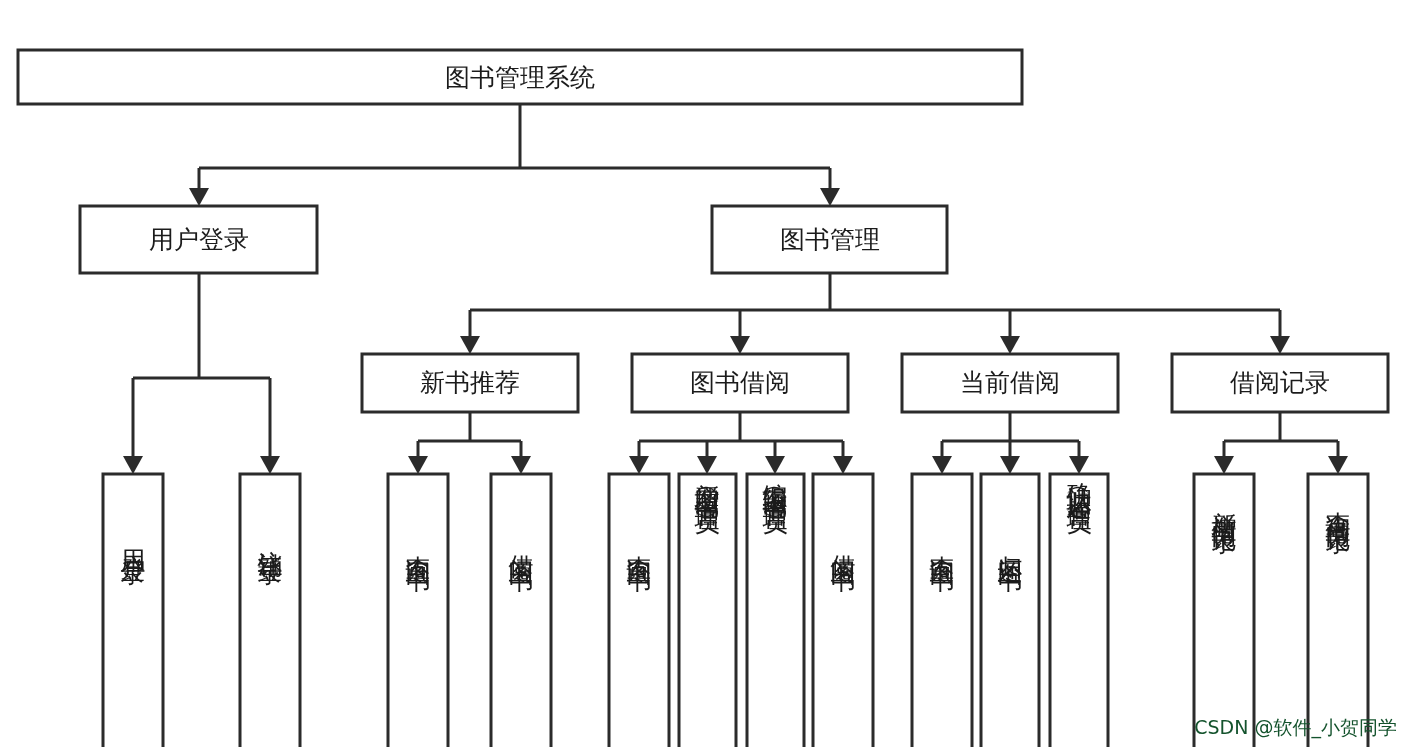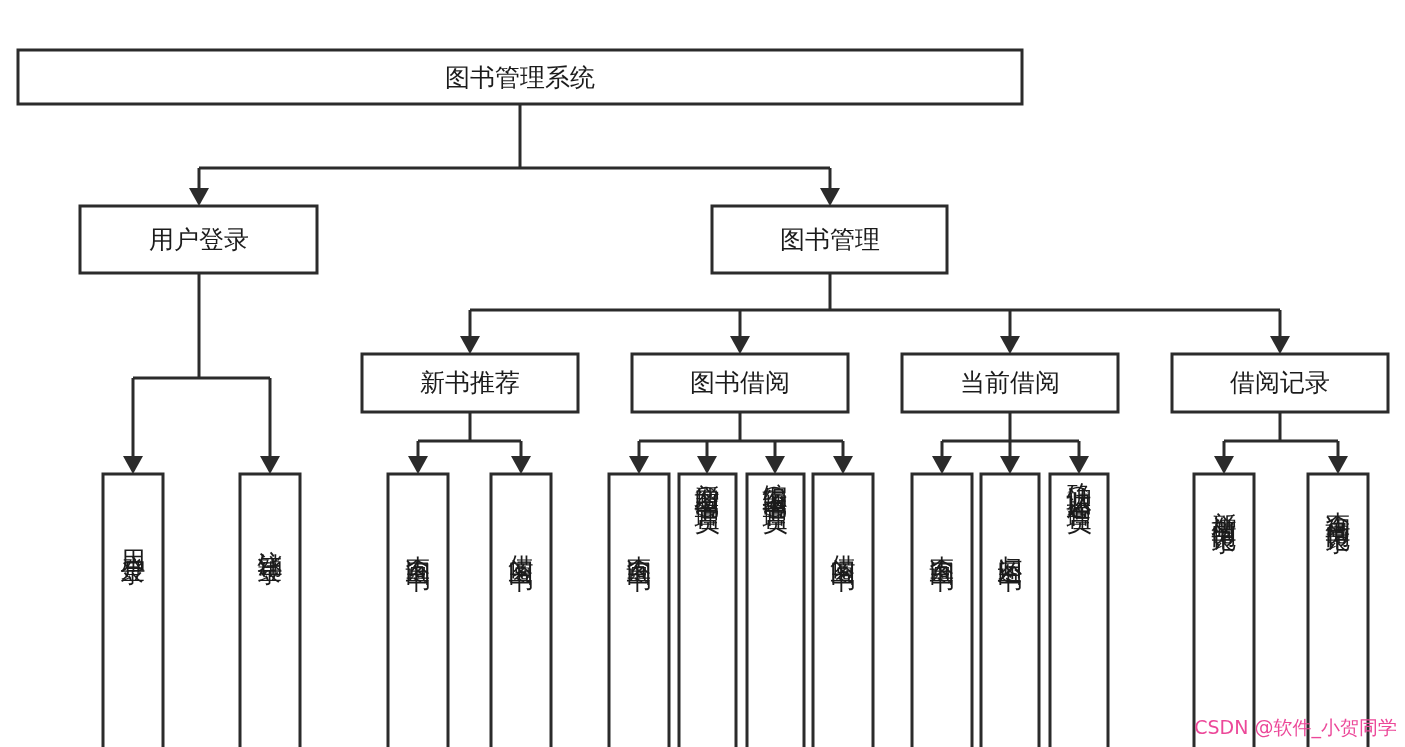--- a/index.html
+++ b/index.html
@@ -56,21 +56,21 @@
     text-orientation: upright;
     letter-spacing: 4px;
     text-anchor: middle;
   }
   .watermark {
     position: absolute;
     right: 8px;
     bottom: 6px;
     font-family: "DejaVu Sans", "Liberation Sans", sans-serif;
     font-size: 19px;
-    color: #ec4899;
+    color: #14532d;
     white-space: nowrap;
     user-select: none;
     pointer-events: none;
   }
 </style>
 </head>
 <body>
 
 <div id="diagram-root">
   <svg id="flow" viewBox="0 0 1405 747" xmlns="http://www.w3.org/2000/svg">

